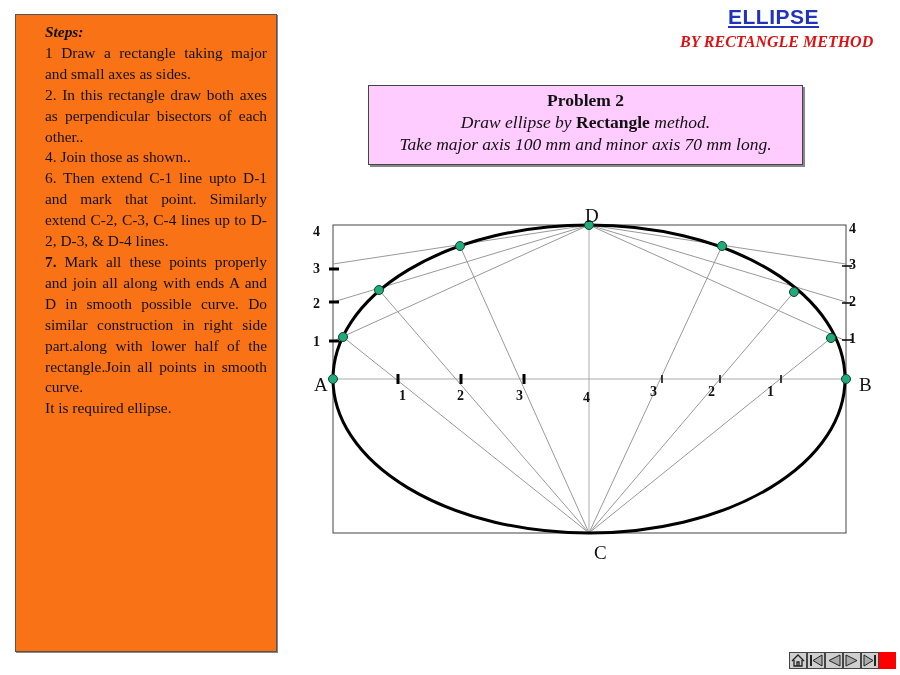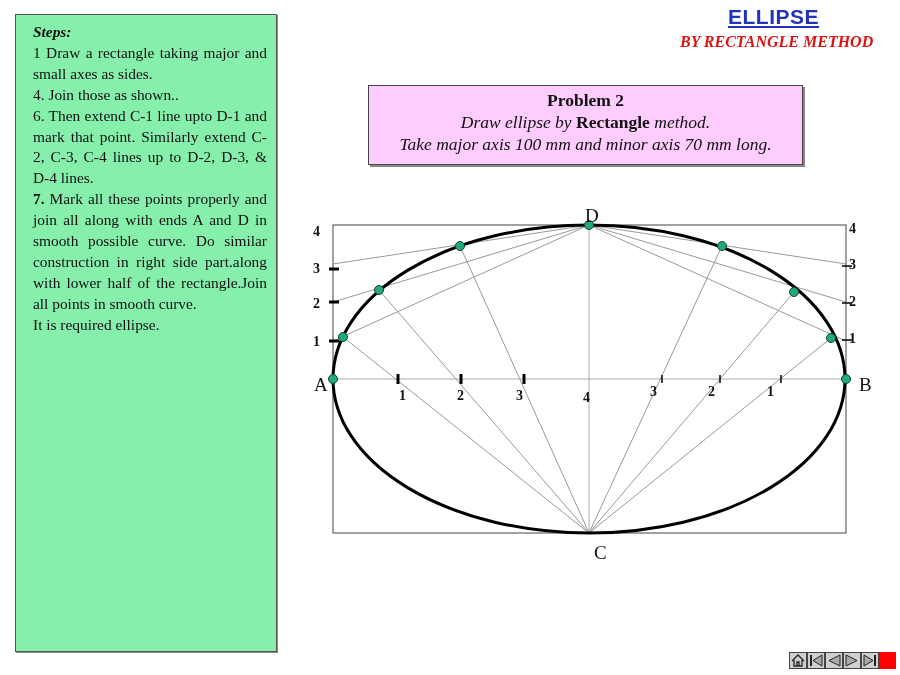--- a/index.html
+++ b/index.html
@@ -1,17 +1,17 @@
 <!DOCTYPE html>
 <html><head>
 <meta charset="utf-8">
 <style>
   html,body{margin:0;padding:0;}
   body{width:900px;height:675px;position:relative;background:#ffffff;overflow:hidden;font-family:"Liberation Serif",serif;}
-  .steps{position:absolute;left:15px;top:14px;width:262px;height:638px;background:#86efac;border:1px solid #555;box-shadow:1px 1px 0 #888;box-sizing:border-box;padding:7px 9px 0 17px;font-size:15.4px;line-height:20.9px;color:#111;text-align:justify;}
+  .steps{position:absolute;left:15px;top:14px;width:262px;height:638px;background:#f97316;border:1px solid #555;box-shadow:1px 1px 0 #888;box-sizing:border-box;padding:7px 9px 0 29px;font-size:15.4px;line-height:20.9px;color:#111;text-align:justify;}
   .steps .h{font-weight:bold;font-style:italic;}
   .steps p{margin:0;}
   .steps b{font-weight:bold;}
   .title{position:absolute;left:728px;top:5px;font-family:"Liberation Sans",sans-serif;font-weight:bold;font-size:21px;color:#2233bb;text-decoration:underline;letter-spacing:0.5px;}
   .subtitle{position:absolute;left:680px;top:33px;font-weight:bold;font-style:italic;font-size:16px;color:#dd1111;}
   .problem{position:absolute;left:368px;top:85px;width:435px;height:80px;background:#ffccff;border:1px solid #444;box-shadow:2px 2px 0 #888;box-sizing:border-box;text-align:center;font-size:17.5px;line-height:22px;padding-top:3px;color:#111;}
   .problem .pt{font-weight:bold;}
   .problem .it{font-style:italic;}
   .problem b{font-weight:bold;font-style:normal;}
   svg.dia{position:absolute;left:0;top:0;}
@@ -20,20 +20,21 @@
   .nav{position:absolute;left:789px;top:652px;height:17px;display:flex;}
   .nav .b{width:16px;height:15px;background:#cfcfcf;border:1px solid #444;margin-right:0;display:flex;align-items:center;justify-content:center;}
   .nav .red{width:17px;height:17px;background:#ff0000;border:none;}
 </style>
 </head>
 <body>
 
 <div class="steps">
   <p class="h">Steps:</p>
   <p><span>1</span><span>   Draw a rectangle taking major and small axes as sides.</span></p>
+  <p><span>2.</span><span> In this rectangle draw both axes as perpendicular bisectors of each other..</span></p>
   <p><span>4.</span><span> Join those as shown..</span></p>
   <p><span>6.</span><span> Then extend C-1 line upto D-1 and mark that point. Similarly extend C-2, C-3, C-4 lines up to D-2, D-3, &amp; D-4 lines.</span></p>
   <p><b>7.</b><span> Mark all these points properly and join all along with ends A and D in smooth possible curve. Do similar construction in right side part.along with lower half of the rectangle.Join all points in smooth curve.</span></p>
   <p><span>It is required ellipse.</span></p>
 </div>
 
 <div class="title">ELLIPSE</div>
 <div class="subtitle">BY RECTANGLE METHOD</div>
 
 <div class="problem">

